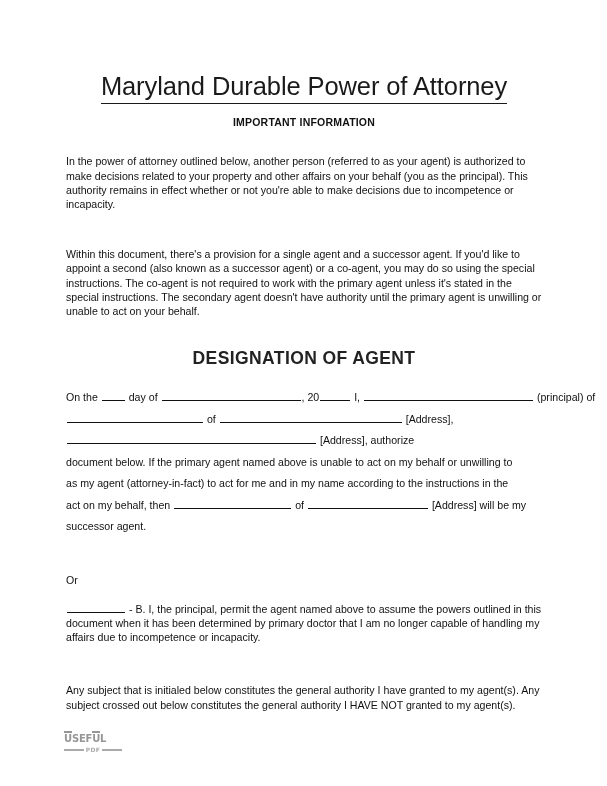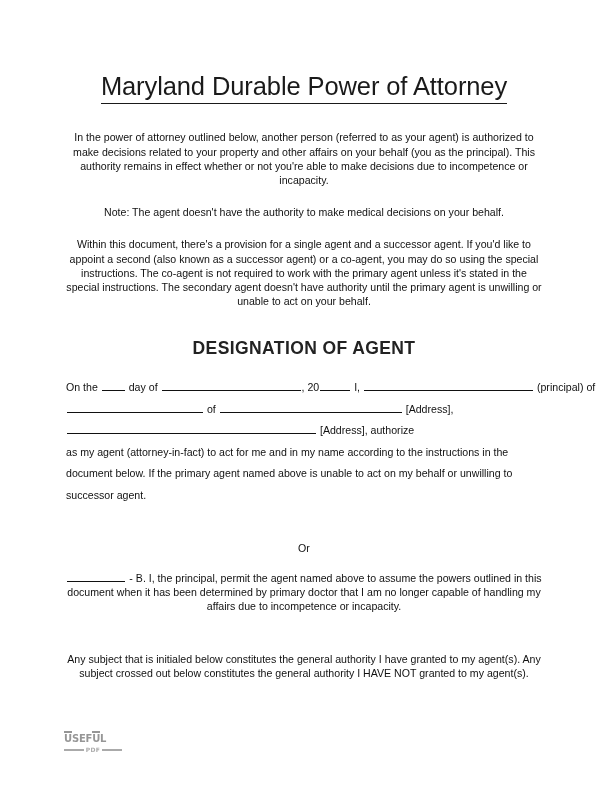--- a/index.html
+++ b/index.html
@@ -53,21 +53,21 @@
     letter-spacing: 0.2px;
     margin: 12px 0 0 0;
     color: #111;
   }
 
   
   .para {
     font-size: 10.6px;
     line-height: 14.2px;
     margin: 0;
-    text-align: center;
+    text-align: left;
     color: #111;
   }
   .gap-21 { height: 21px; }
   .gap-14 { height: 14px; }
   .gap-26 { height: 26px; }
   .gap-30 { height: 30px; }
   .gap-18 { height: 18px; }
 
   
   .section-head {
@@ -149,49 +149,50 @@
   }
 </style>
 </head>
 <body>
 
 <div class="page">
   <div class="content">
 
     <h1 class="doc-title"><span class="tt">Maryland Durable Power of Attorney</span></h1>
 
+    <div class="subtitle">IMPORTANT INFORMATION</div>
 
     <div class="gap-26"></div>
 
     <p class="para">In the power of attorney outlined below, another person (referred to as your agent) is authorized to make decisions related to your property and other affairs on your behalf (you as the principal). This authority remains in effect whether or not you're able to make decisions due to incompetence or incapacity.</p>
 
     <div class="gap-18"></div>
 
-    <p class="para">Note: The agent doesn't have the authority to make medical decisions on your behalf.</p>
 
     <div class="gap-18"></div>
 
     <p class="para">Within this document, there's a provision for a single agent and a successor agent. If you'd like to appoint a second (also known as a successor agent) or a co-agent, you may do so using the special instructions. The co-agent is not required to work with the primary agent unless it's stated in the special instructions. The secondary agent doesn't have authority until the primary agent is unwilling or unable to act on your behalf.</p>
 
     <div class="gap-30"></div>
 
     <div class="section-head">DESIGNATION OF AGENT</div>
 
     <div class="gap-18"></div>
 
     <div class="fill-block">
       <div class="ln"><span>On the</span> <span class="blank b-day"></span> <span>day of</span> <span class="blank b-month"></span><span>, 20</span><span class="blank b-yr"></span> <span>I,</span> <span class="blank b-name"></span> <span>(principal) of</span></div>
 
       <div class="ln"><span class="blank b-succ1"></span> <span>of</span> <span class="blank b-succ2"></span> <span>[Address],</span></div>
 
       <div class="ln"><span class="blank b-addr1"></span> <span>[Address], authorize</span></div>
 
+      <div>document below. If the primary agent named above is unable to act on my behalf or unwilling to</div>
       <div>as my agent (attorney-in-fact) to act for me and in my name according to the instructions in the</div>
-      <div>document below. If the primary agent named above is unable to act on my behalf or unwilling to</div>
-
+
+      <div class="ln"><span>act on my behalf, then</span> <span class="blank b-succA"></span> <span>of</span> <span class="blank b-succB"></span> <span>[Address] will be my</span></div>
 
       <div>successor agent.</div>
     </div>
 
     <div class="gap-21"></div>
 
 
     <div class="gap-14"></div>
 
     <p class="para">Or</p>

